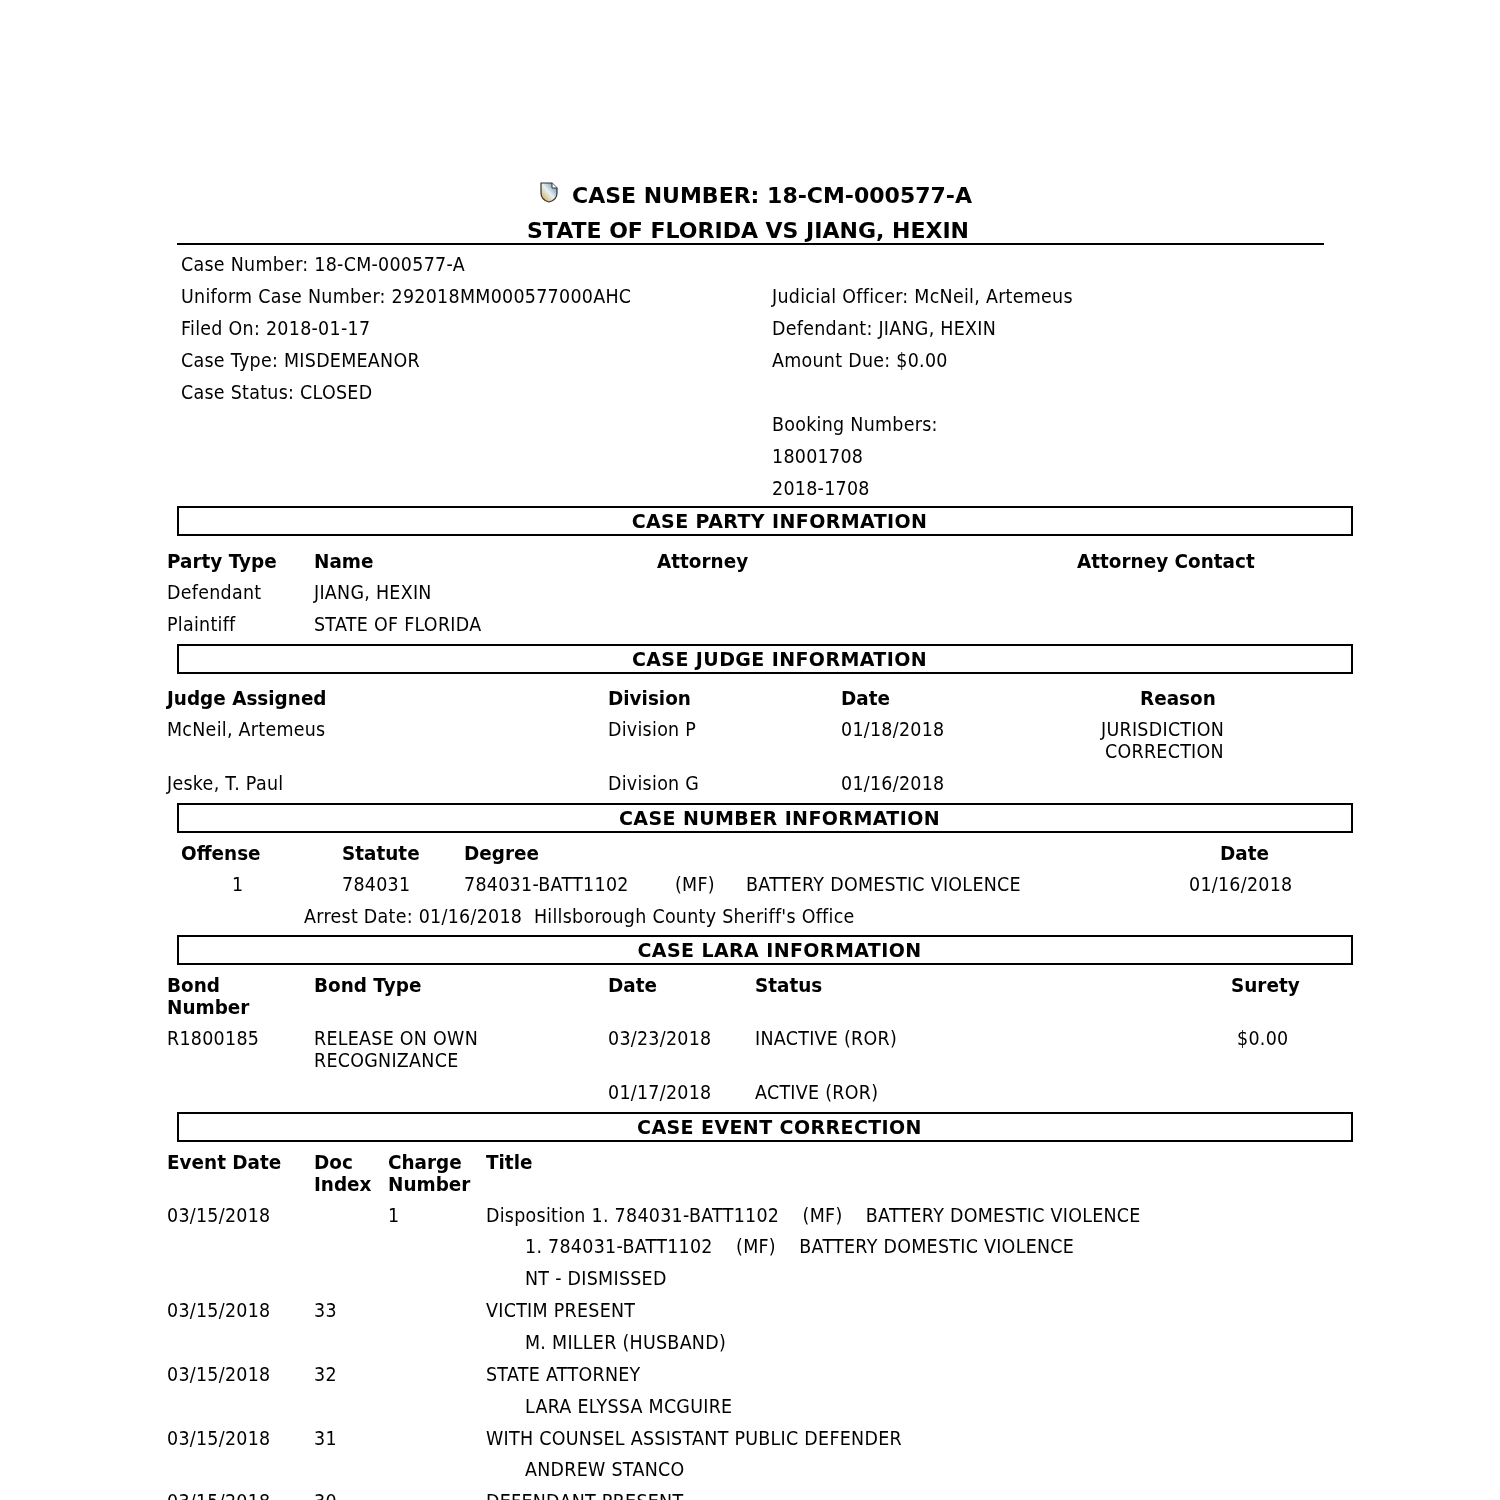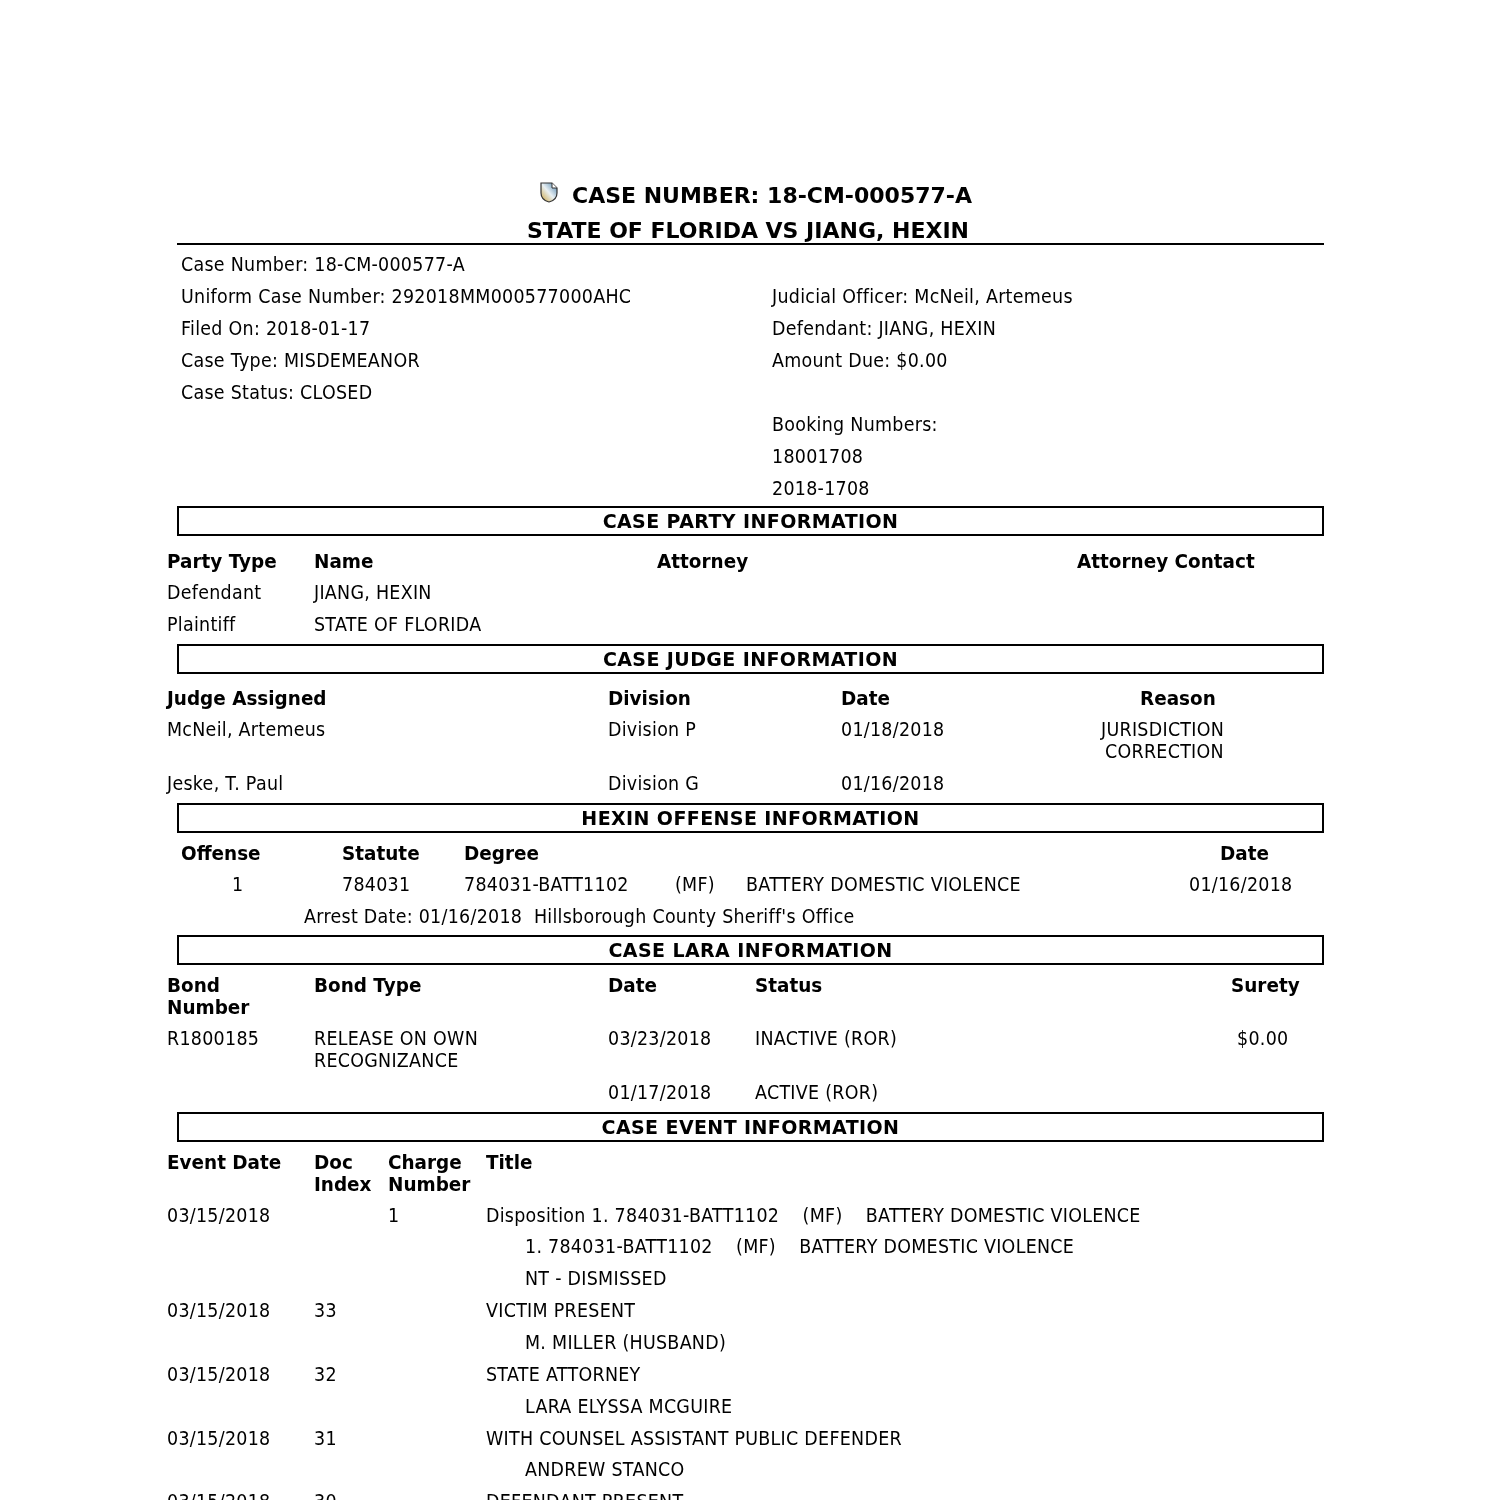--- a/index.html
+++ b/index.html
@@ -2,21 +2,21 @@
 <html><head>
 <meta charset="utf-8">
 <style>
   html, body { margin:0; padding:0; background:#ffffff; }
   body { width:1500px; height:1500px; position:relative; overflow:hidden; font-family:"DejaVu Sans","Liberation Sans",sans-serif; color:#000; }
   .abs { position:absolute; white-space:nowrap; }
   .reg { font-size:19px; letter-spacing:0.3px; font-family:"DejaVu Sans", sans-serif; transform:scaleX(0.92); transform-origin:left top; }
   .hd { font-size:20px; font-weight:bold; font-family:"DejaVu Sans", sans-serif; transform:scaleX(0.92); transform-origin:left top; }
   .title { font-size:22px; font-weight:bold; font-family:"DejaVu Sans", sans-serif; }
   .rule { position:absolute; left:177px; width:1147px; height:2px; background:#000; }
-  .secbox { position:absolute; left:177px; width:1143px; height:26px; border:2px solid #000; box-sizing:content-box; text-align:center; }
+  .secbox { position:absolute; left:177px; width:1143px; height:26px; border:2px solid #000; box-sizing:content-box; text-align:center;padding-left:29px; }
   .secbox span { display:inline-block; font-size:19px; font-weight:bold; line-height:27px; letter-spacing:0.4px; font-family:"DejaVu Sans", sans-serif; }
 </style>
 </head>
 <body>
 
 <div class="abs" style="left:539px;top:181px;width:20px;height:22px;">
   <svg width="20" height="22" viewBox="0 0 20 22">
     <defs>
       <linearGradient id="sg" x1="0" y1="1" x2="1" y2="0">
         <stop offset="0" stop-color="#c9a13b"></stop>
@@ -77,21 +77,21 @@
   <div class="abs reg" style="left:1101px;top:718px;">JURISDICTION</div>
   <div class="abs reg" style="left:1105px;top:740px;">CORRECTION</div>
 </div>
 <div>
   <div class="abs reg" style="left:167px;top:772px;">Jeske, T. Paul</div>
   <div class="abs reg" style="left:608px;top:772px;">Division G</div>
   <div class="abs reg" style="left:841px;top:772px;">01/16/2018</div>
 </div>
 
 <div class="secbox" style="top:803px;">
-  <span>HEXIN OFFENSE INFORMATION</span>
+  <span>CASE NUMBER INFORMATION</span>
 </div>
 <div class="abs hd" style="left:181px;top:841px;">Offense</div>
 <div class="abs hd" style="left:342px;top:841px;">Statute</div>
 <div class="abs hd" style="left:464px;top:841px;">Degree</div>
 <div class="abs hd" style="left:1220px;top:841px;">Date</div>
 
 <div>
   <div class="abs reg" style="left:232px;top:873px;">1</div>
   <div class="abs reg" style="left:342px;top:873px;">784031</div>
   <div class="abs reg" style="left:464px;top:873px;">784031-BATT1102</div>
@@ -118,21 +118,21 @@
   <div class="abs reg" style="left:608px;top:1027px;">03/23/2018</div>
   <div class="abs reg" style="left:755px;top:1027px;">INACTIVE (ROR)</div>
   <div class="abs reg" style="left:1237px;top:1027px;">$0.00</div>
 </div>
 <div>
   <div class="abs reg" style="left:608px;top:1081px;">01/17/2018</div>
   <div class="abs reg" style="left:755px;top:1081px;">ACTIVE (ROR)</div>
 </div>
 
 <div class="secbox" style="top:1112px;">
-  <span>CASE EVENT INFORMATION</span>
+  <span>CASE EVENT CORRECTION</span>
 </div>
 <div class="abs hd" style="left:167px;top:1150px;">Event Date</div>
 <div class="abs hd" style="left:314px;top:1150px;">Doc</div>
 <div class="abs hd" style="left:314px;top:1172px;">Index</div>
 <div class="abs hd" style="left:388px;top:1150px;">Charge</div>
 <div class="abs hd" style="left:388px;top:1172px;">Number</div>
 <div class="abs hd" style="left:486px;top:1150px;">Title</div>
 
 <div>
   <div class="abs reg" style="left:167px;top:1204px;">03/15/2018</div>

